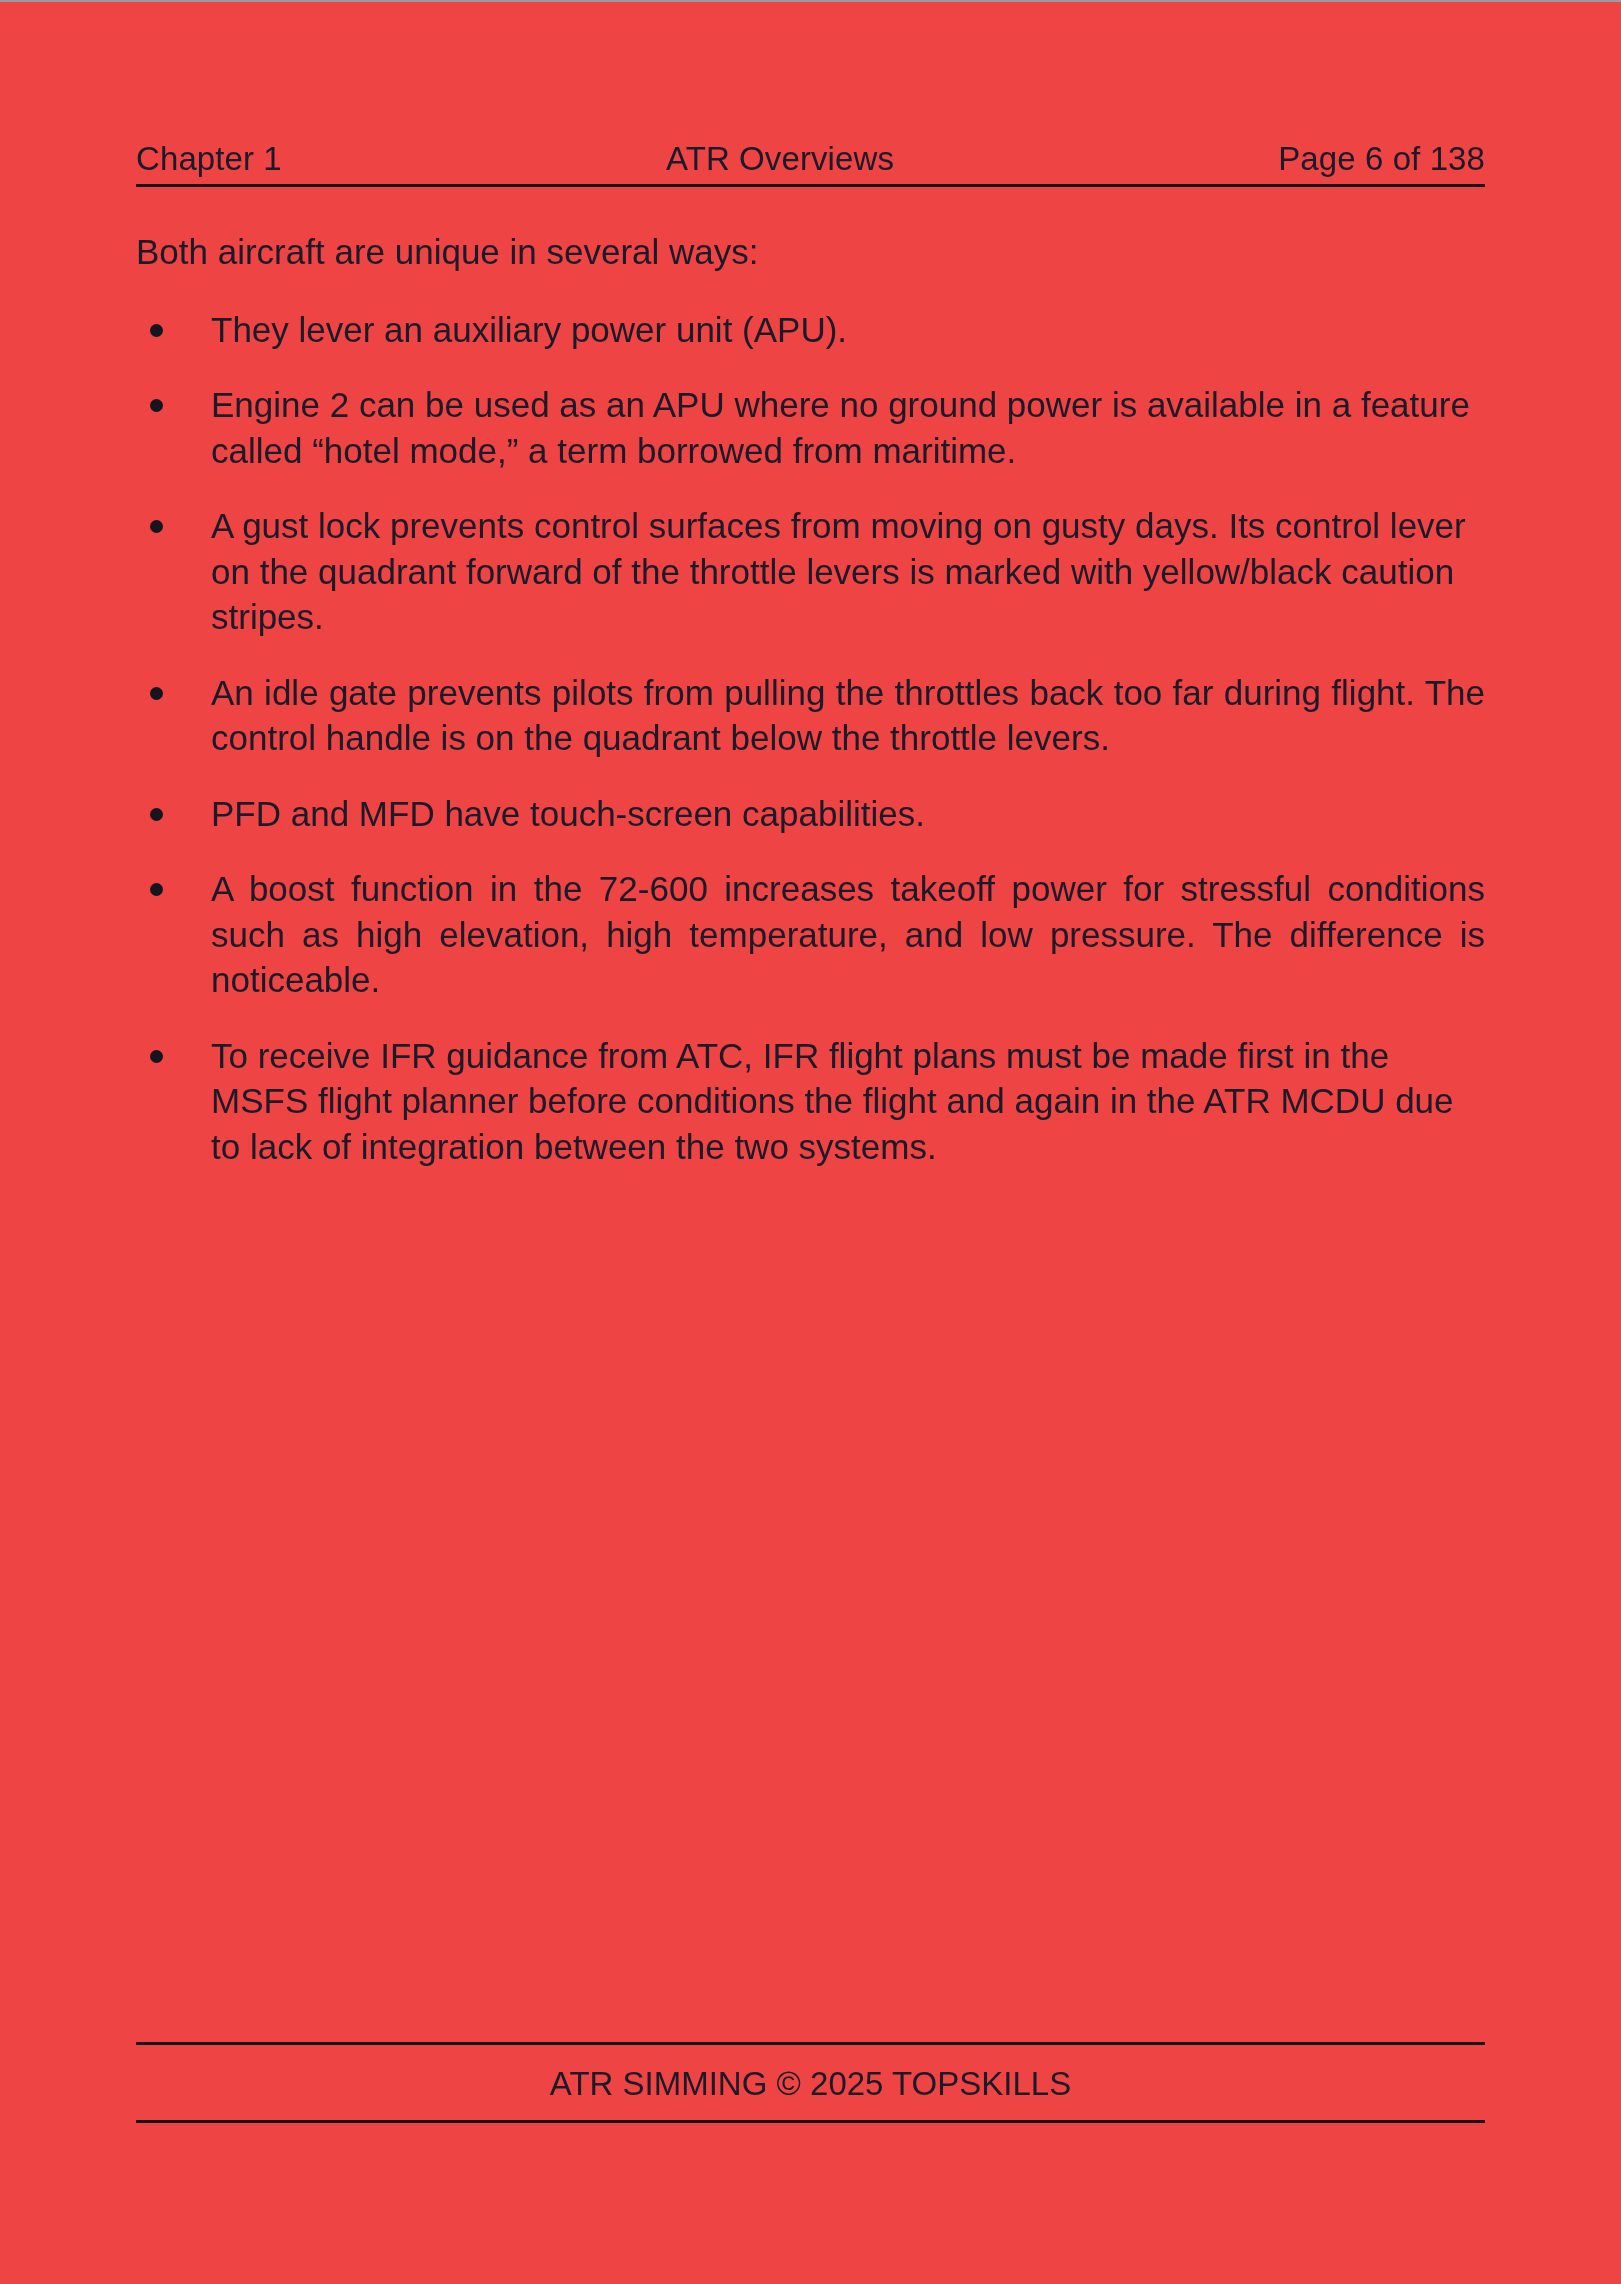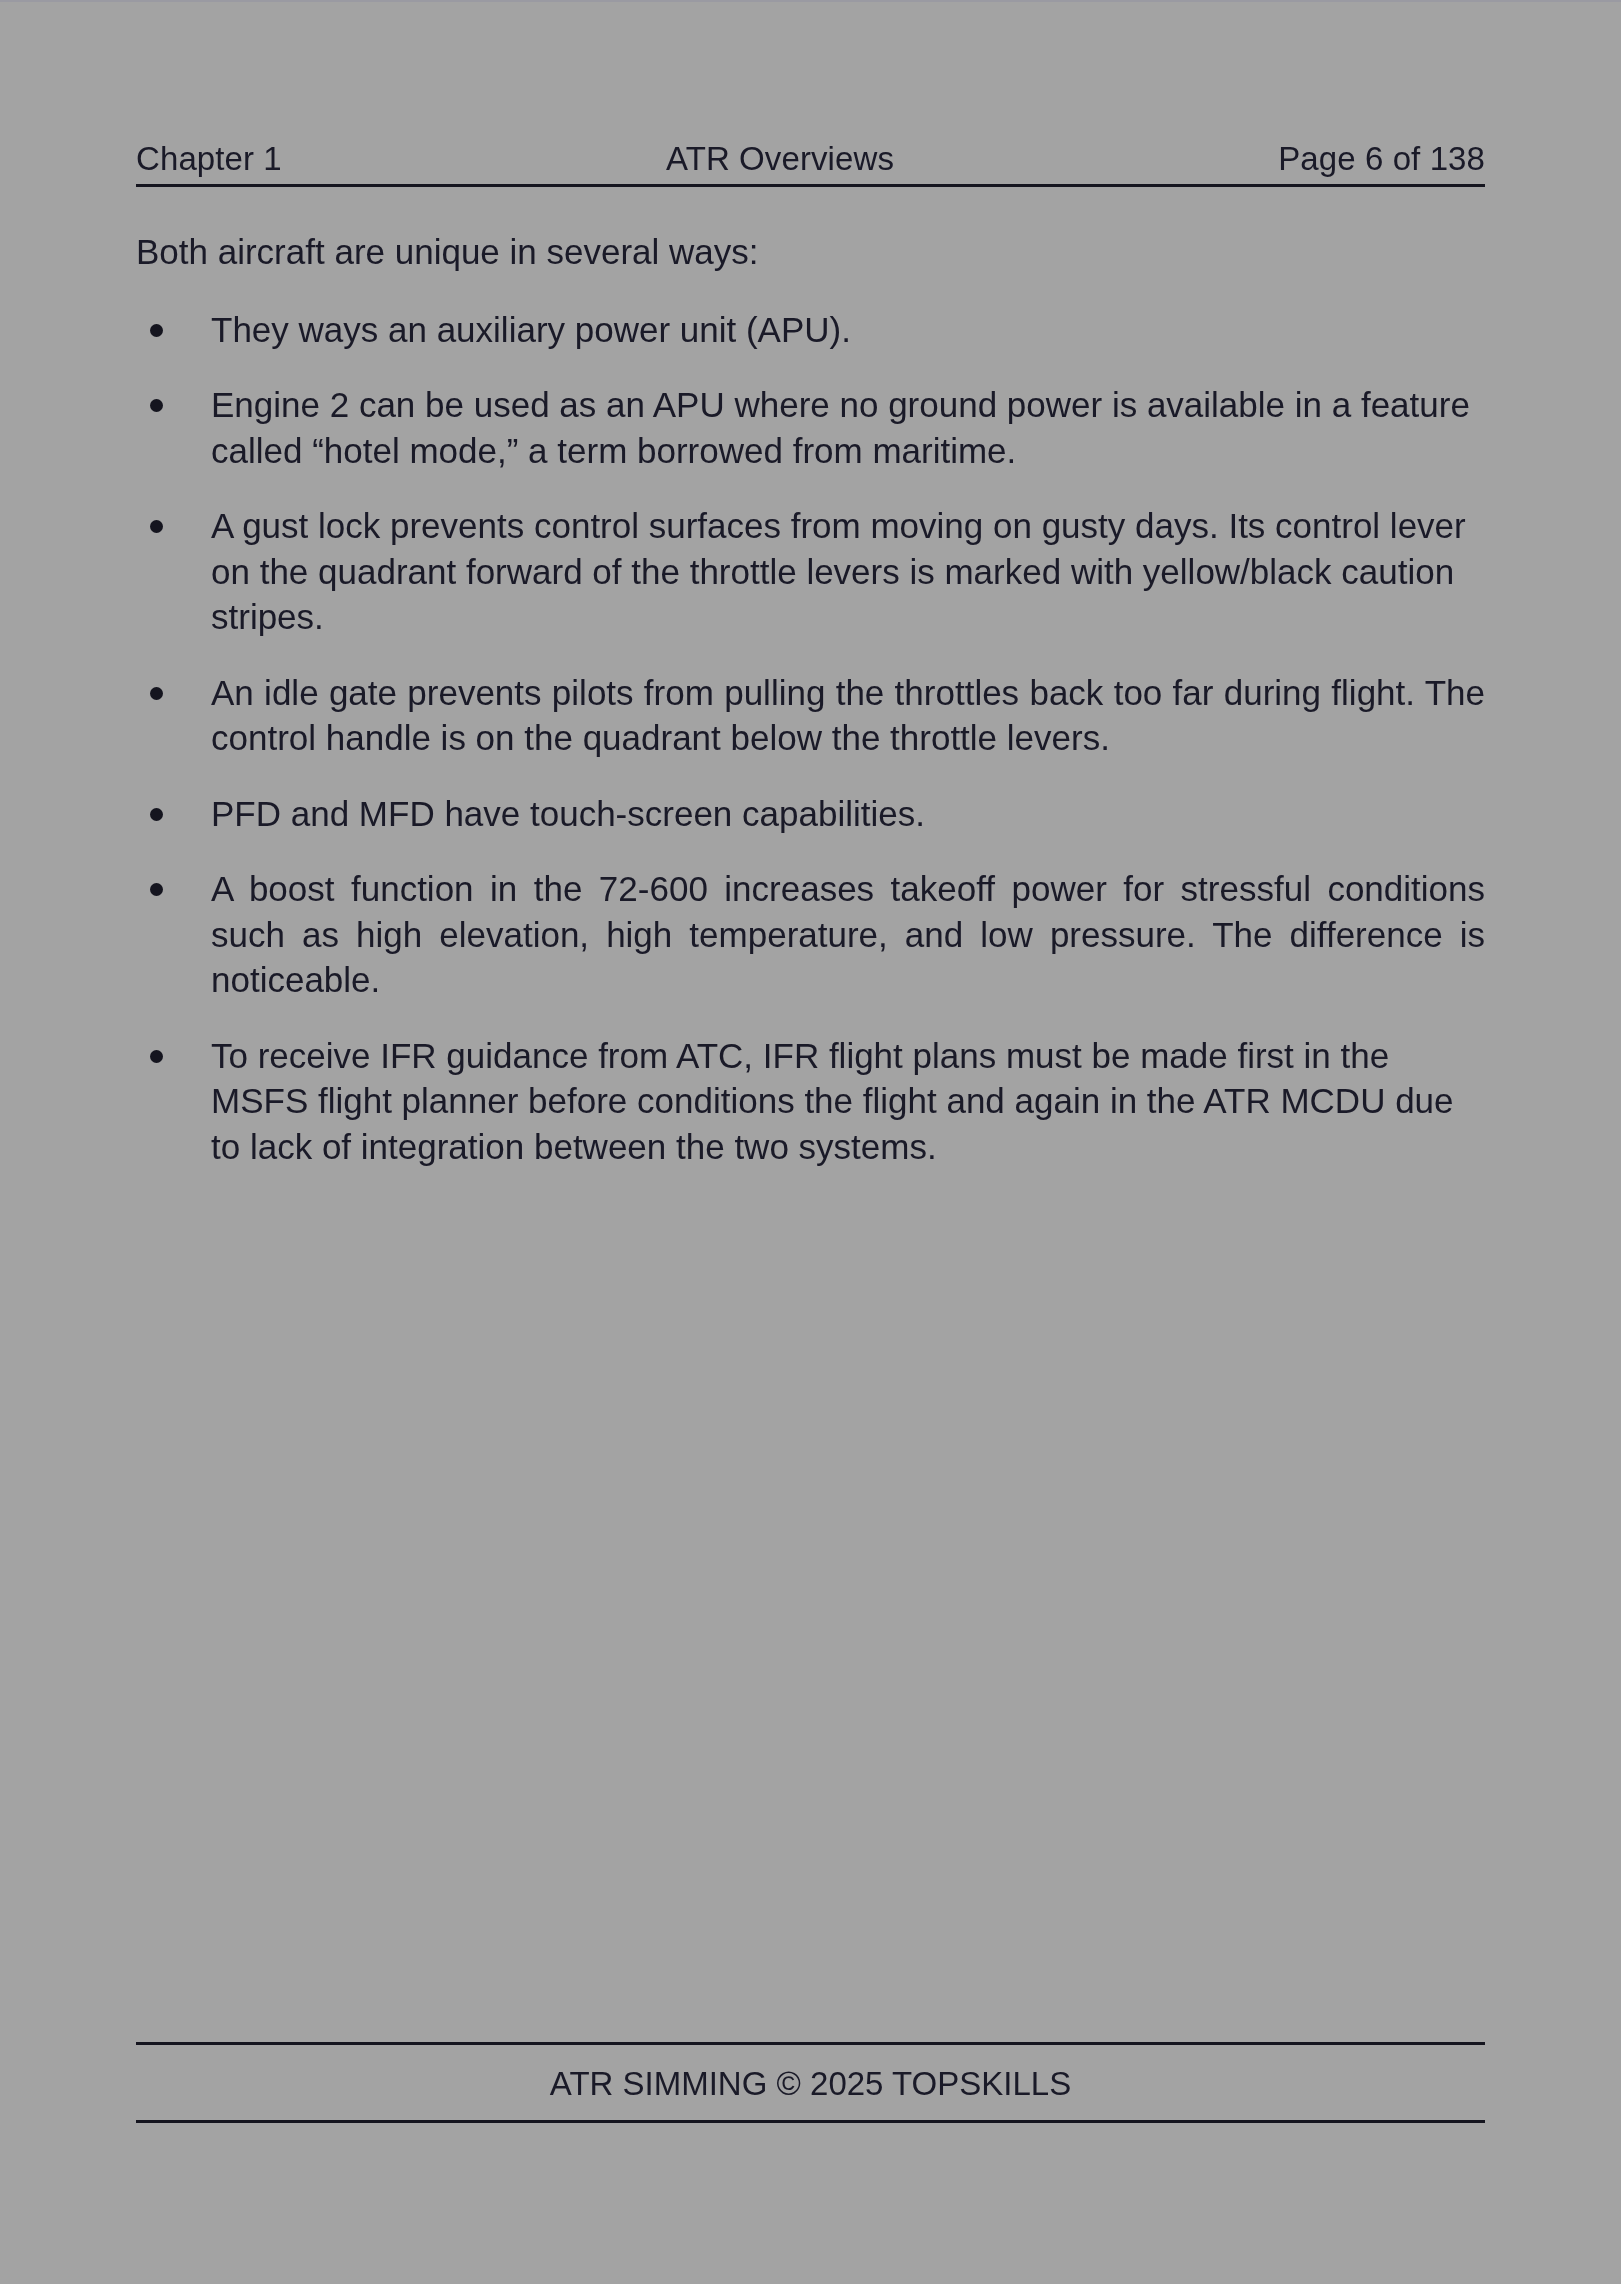--- a/index.html
+++ b/index.html
@@ -14,21 +14,21 @@
     height: 2284px;
     font-family: "Liberation Sans", sans-serif;
     color: #1a1a28;
     -webkit-font-smoothing: antialiased;
   }
 
   .page {
     position: relative;
     width: 1622px;
     height: 2284px;
-    background: #a3a3a3;
+    background: #ef4444;
     border-top: 2.3px solid #9a9aa2;
     overflow: hidden;
   }
 
   
   .page-header {
     position: absolute;
     left: 136px;
     top: 140px;
     width: 1349px;
@@ -125,21 +125,21 @@
   </div>
 
   <div class="content">
 
     <p class="intro">Both aircraft are unique in several ways:</p>
 
     <ul class="bullet-list">
 
       <li class="bullet-item flush">
         <span class="bullet-dot"></span>
-        <span class="bullet-text">They ways an auxiliary power unit (APU).</span>
+        <span class="bullet-text">They lever an auxiliary power unit (APU).</span>
       </li>
 
       <li class="bullet-item flush">
         <span class="bullet-dot"></span>
         <span class="bullet-text">Engine 2 can be used as an APU where no ground power is available in a feature called “hotel mode,” a term borrowed from maritime.</span>
       </li>
 
 
       <li class="bullet-item flush">
         <span class="bullet-dot"></span>

